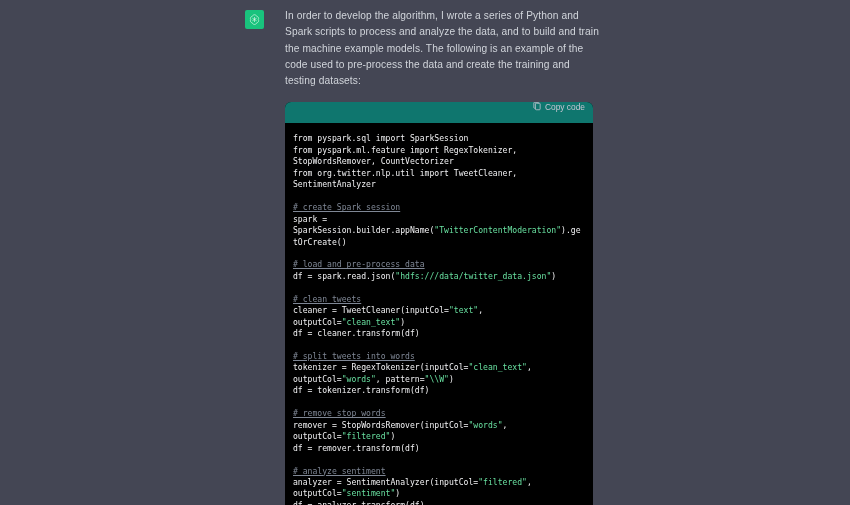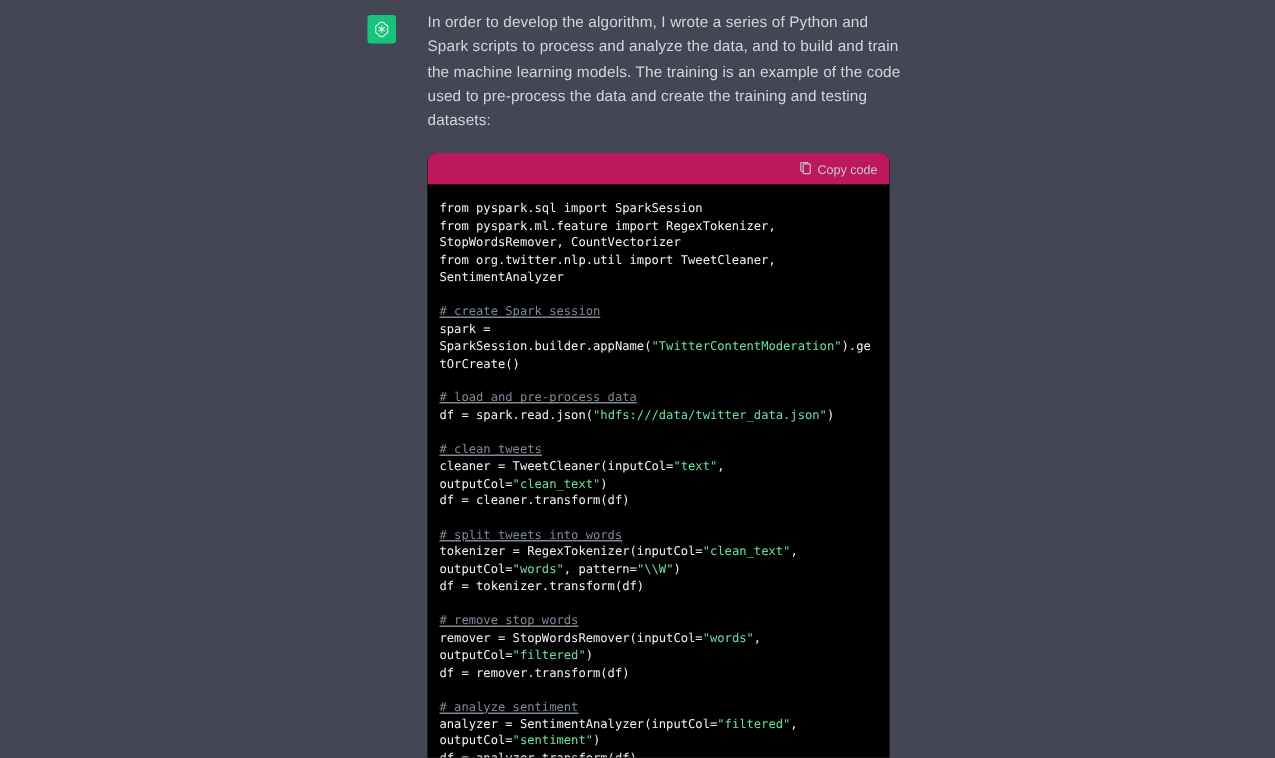--- a/index.html
+++ b/index.html
@@ -39,24 +39,24 @@
     letter-spacing: 0.01em;
   }
   .code-block {
     margin-top: 13px;
     width: 308px;
     border-radius: 6px;
     overflow: hidden;
     background: #000000;
   }
   .code-header {
-    background: #be185d;
+    background: #0f766e;
     height: 21px;
     display: flex;
-    align-items: center;
+    align-items: flex-start;
     justify-content: flex-end;
     padding-right: 8px;
     gap: 4px;
   }
   .copy-btn {
     display: flex;
     align-items: center;
     gap: 4px;
     background: none;
     border: none;
@@ -94,21 +94,21 @@
         <svg width="13" height="13" viewBox="0 0 24 24" fill="none" stroke="#d7f5e6" stroke-width="1.3">
           <path d="M12 3.2c-2 0-3.6 1.3-4.2 3.1-1.9.2-3.4 1.8-3.4 3.8 0 .8.2 1.5.7 2.1-.5.6-.7 1.3-.7 2.1 0 2 1.5 3.6 3.4 3.8.6 1.8 2.2 3.1 4.2 3.1s3.6-1.3 4.2-3.1c1.9-.2 3.4-1.8 3.4-3.8 0-.8-.2-1.5-.7-2.1.5-.6.7-1.3.7-2.1 0-2-1.5-3.6-3.4-3.8C15.6 4.5 14 3.2 12 3.2z"></path>
           <path d="M12 7.4v9.2M8.1 9.6l7.8 4.8M15.9 9.6l-7.8 4.8"></path>
         </svg>
       </span>
     </div>
   </div>
 
   <div class="content-col">
 
-    <p class="intro-text">In order to develop the algorithm, I wrote a series of Python and Spark scripts to process and analyze the data, and to build and train the machine learning models. The training is an example of the code used to pre-process the data and create the training and testing datasets:</p>
+    <p class="intro-text">In order to develop the algorithm, I wrote a series of Python and Spark scripts to process and analyze the data, and to build and train the machine example models. The following is an example of the code used to pre-process the data and create the training and testing datasets:</p>
 
     <div class="code-block">
       <div class="code-header">
         <button class="copy-btn">
           <span>
             <svg width="8" height="9" viewBox="0 0 14 16" fill="none" stroke="#c5c5d2" stroke-width="1.4">
               <rect x="4.2" y="2.2" width="8.4" height="11.6" rx="1.4"></rect>
               <path d="M9.6 2.2V1.5a.9.9 0 0 0-.9-.9H2.3a.9.9 0 0 0-.9.9v8.6a.9.9 0 0 0 .9.9h1.9"></path>
             </svg>
           </span>

